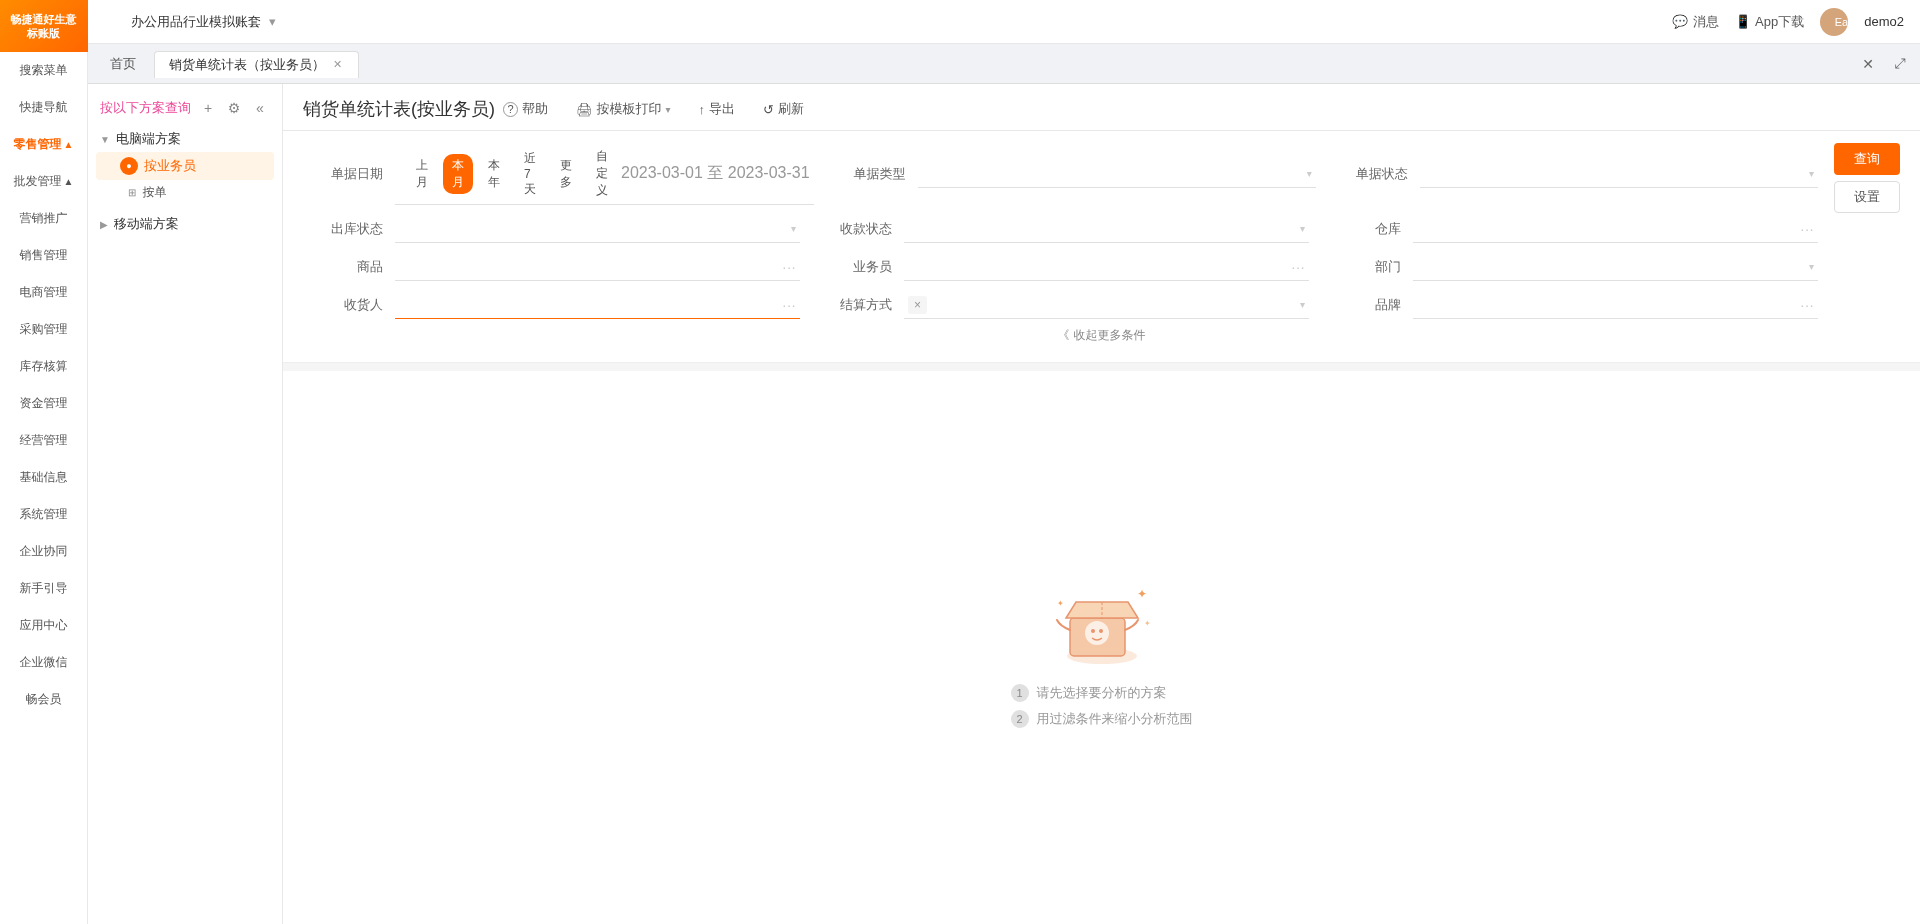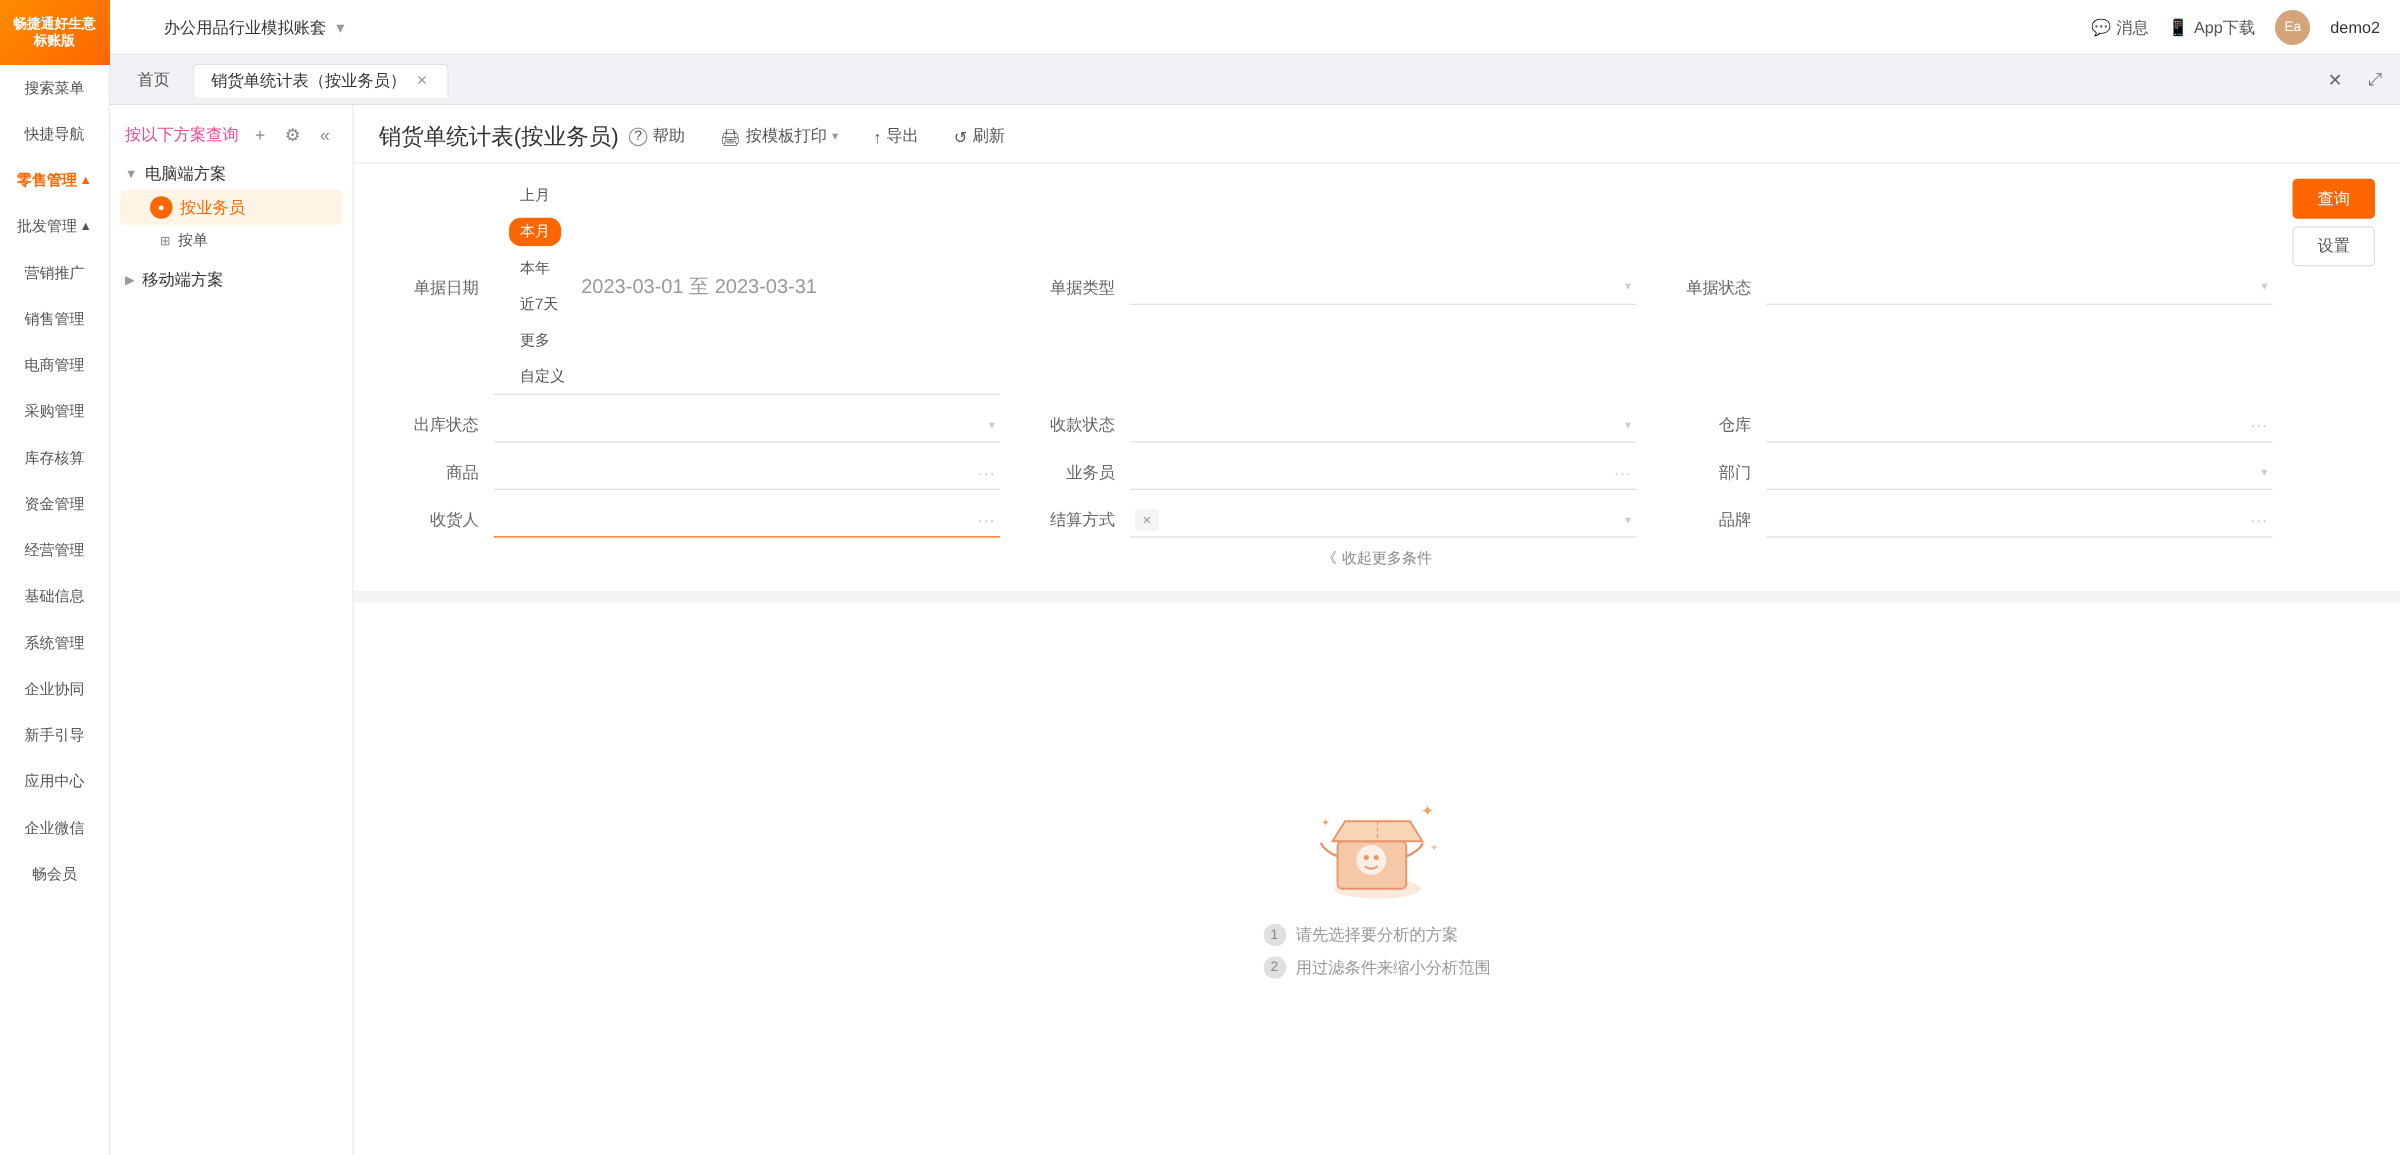--- a/index.html
+++ b/index.html
@@ -101,21 +101,21 @@
       cursor: pointer;
       font-size: 13px;
     }
     .avatar-circle {
       width: 28px;
       height: 28px;
       border-radius: 50%;
       background: #d4a57a;
       display: flex;
       align-items: center;
-      justify-content: center;
+      justify-content: flex-end;
       color: #fff;
       font-size: 11px;
       overflow: hidden;
     }
 
     
     .tabbar {
       height: 40px;
       background: #f0f2f5;
       display: flex;
@@ -323,24 +323,23 @@
     }
     .filter-label {
       color: #666;
       font-size: 13px;
       white-space: nowrap;
       min-width: 60px;
       text-align: right;
     }
     .date-buttons {
       display: flex;
-      align-items: flex-start;
+      align-items: center;
       gap: 6px;
       margin-left: 8px;
-      flex-direction: column;
     }
     .date-btn {
       padding: 2px 8px;
       border-radius: 2px;
       cursor: pointer;
       font-size: 12px;
       color: #555;
       border: 1px solid transparent;
     }
     .date-btn.active {

